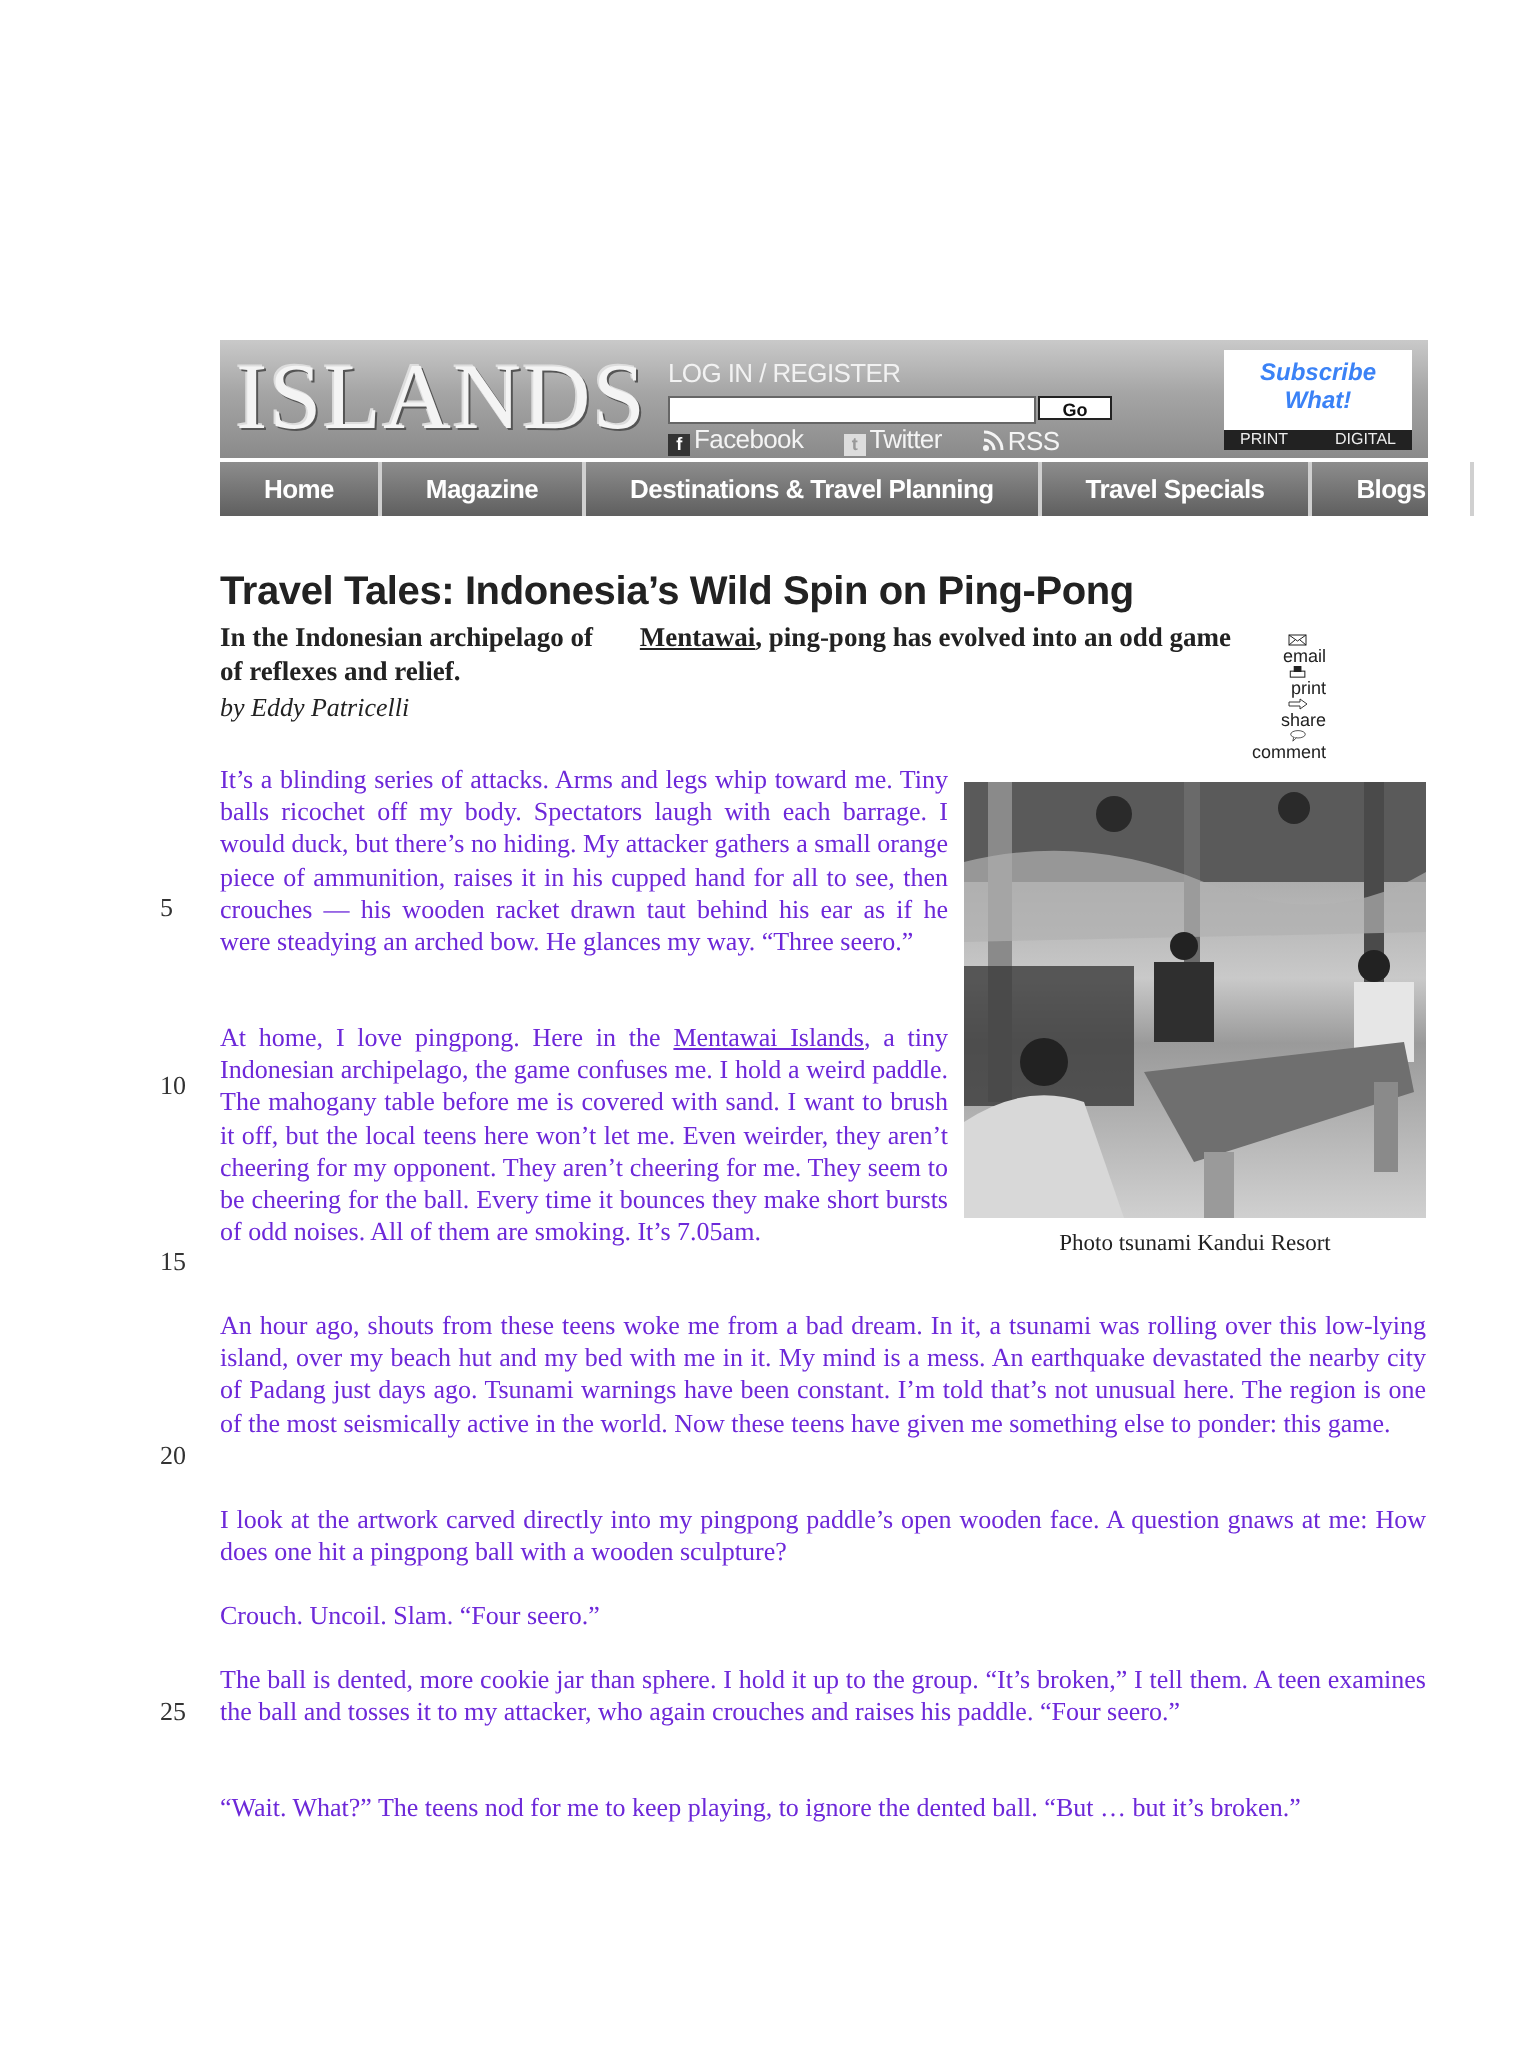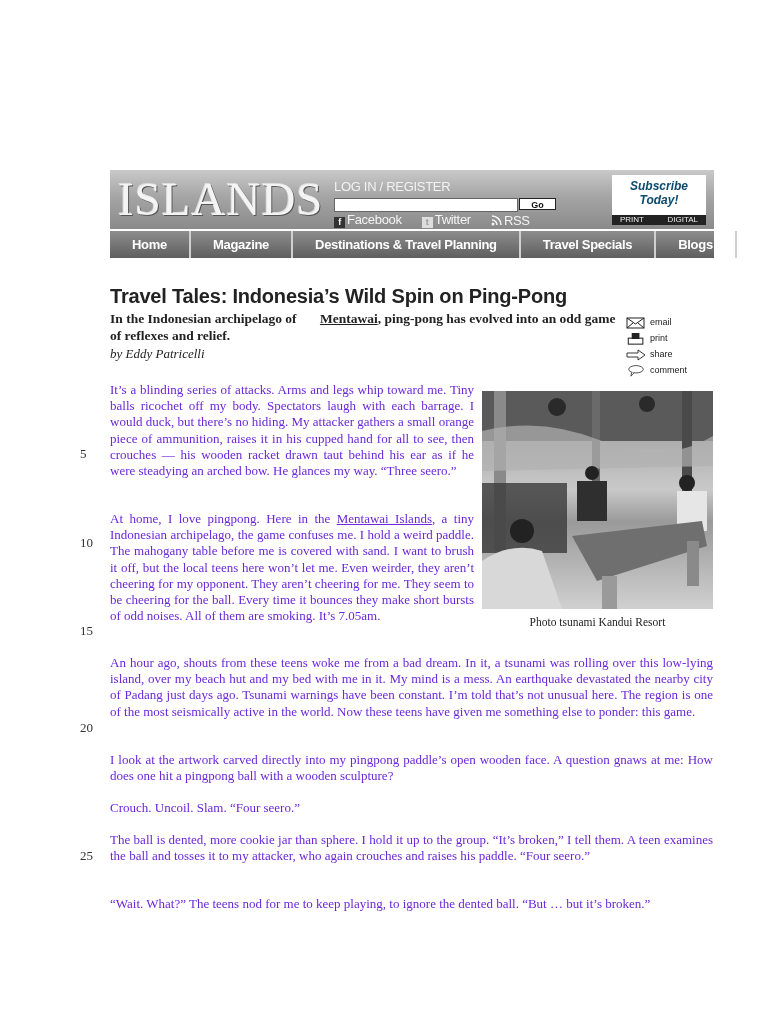--- a/index.html
+++ b/index.html
@@ -12,37 +12,37 @@
     color:#f4f4f4; text-shadow:1px 1px 0 #555, -1px -1px 0 #ddd; line-height:50px; }
   .login { position:absolute; left:224px; top:9px; font-family:"Liberation Sans", sans-serif; font-size:13px; color:#f2f2f2; letter-spacing:-0.3px; }
   .search-input { position:absolute; left:224px; top:28px; width:182px; height:12px; border:1px solid #666; background:#fff; padding:0; }
   .go-btn { position:absolute; left:409px; top:28px; width:37px; height:12px; border:1px solid #222; background:#fff; font-family:"Liberation Sans", sans-serif; font-size:9px; font-weight:bold; line-height:12px; text-align:center; color:#111; padding:0; }
   .social { position:absolute; left:224px; top:42px; font-family:"Liberation Sans", sans-serif; font-size:13px; color:#f4f4f4; display:flex; gap:20px; align-items:center; letter-spacing:-0.3px; }
   .social .si { display:inline-block; width:11px; height:11px; margin-right:2px; vertical-align:-1px; font-size:9px; line-height:11px; text-align:center; font-weight:bold; }
   .fb { background:#333; color:#fff; }
   .tw { background:#ddd; color:#999; }
   .rss { color:#f4f4f4; }
   .subscribe { position:absolute; left:502px; top:5px; width:94px; height:50px; background:#fff; }
-  .subscribe .s-text { font-family:"Liberation Sans", sans-serif; font-style:italic; font-weight:bold; font-size:12px; color:#0c4a6e; text-align:center; line-height:14px; padding-top:4px; }
+  .subscribe .s-text { font-family:"Liberation Sans", sans-serif; font-style:italic; font-weight:bold; font-size:12px; color:#3b82f6; text-align:center; line-height:14px; padding-top:4px; }
   .subscribe .s-bar { position:absolute; left:0; bottom:0; width:94px; height:10px; background:#222; color:#eee; font-family:"Liberation Sans", sans-serif; font-size:8px; line-height:10px; display:flex; justify-content:space-between; padding:0 8px; box-sizing:border-box; }
 
   
   .nav { position:absolute; left:110px; top:231px; width:604px; height:27px; background:linear-gradient(to bottom, #8d8d8d, #5f5f5f); display:flex; }
   .nav-item { font-family:"Liberation Sans", sans-serif; font-weight:bold; font-size:13px; color:#fff; line-height:27px; padding:0 22px; border-right:2px solid #d0d0d0; letter-spacing:-0.3px; white-space:nowrap; }
   .nav-item:last-child { border-right:none; flex:1; text-align:center; }
   .caret { display:inline-block; width:0; height:0; border-left:5px solid transparent; border-right:5px solid transparent; border-top:6px solid #fff; margin-left:5px; vertical-align:2px; }
 
   
   .title { position:absolute; left:110px; top:285px; font-family:"Liberation Sans", sans-serif; font-weight:bold; font-size:20px; color:#222; letter-spacing:-0.2px; }
   .dek { position:absolute; left:110px; top:310px; width:510px; font-weight:bold; font-size:13.5px; line-height:17px; color:#222; }
   .dek u, .body u { text-decoration:underline;margin-left:20px; }
   .byline { position:absolute; left:110px; top:346px; font-style:italic; font-size:13px; color:#222; }
 
   .tools { position:absolute; left:626px; top:317px; font-family:"Liberation Sans", sans-serif; font-size:9px; color:#222; }
-  .tool { display:flex; align-items:flex-start; height:16px; }
+  .tool { display:flex; align-items:flex-end; height:16px;flex-direction:column; }
   .tool .ti { width:20px; height:12px; margin-right:4px; }
 
   
   .p { position:absolute; left:110px; font-size:13px; line-height:16.2px; color:#6d28d9; text-align:justify; }
   .narrow { width:364px; }
   .wide { width:603px; }
   .ln { position:absolute; left:80px; font-size:13px; color:#333; }
 
   .photo { position:absolute; left:482px; top:391px; width:231px; height:218px; overflow:hidden;
     background:linear-gradient(to bottom, #777 0%, #aaa 20%, #c9c9c9 45%, #9a9a9a 60%, #b5b5b5 80%, #d0d0d0 100%); }
@@ -63,21 +63,21 @@
       <svg width="11" height="11" viewBox="0 0 11 11">
             <circle cx="2" cy="9" r="1.5" fill="#f4f4f4"></circle>
             <path d="M1 5 A5 5 0 0 1 6 10" stroke="#f4f4f4" stroke-width="1.5" fill="none"></path>
             <path d="M1 1 A9 9 0 0 1 10 10" stroke="#f4f4f4" stroke-width="1.5" fill="none"></path>
           </svg>
     </span><span>RSS</span></span>
   </div>
   <div class="subscribe">
     <div class="s-text">
       <div>Subscribe</div>
-      <div>Today!</div>
+      <div>What!</div>
     </div>
     <div class="s-bar">
       <span>PRINT</span>
       <span>DIGITAL</span>
     </div>
   </div>
 </div>
 
 <div class="nav">
   <div class="nav-item">Home</div>

